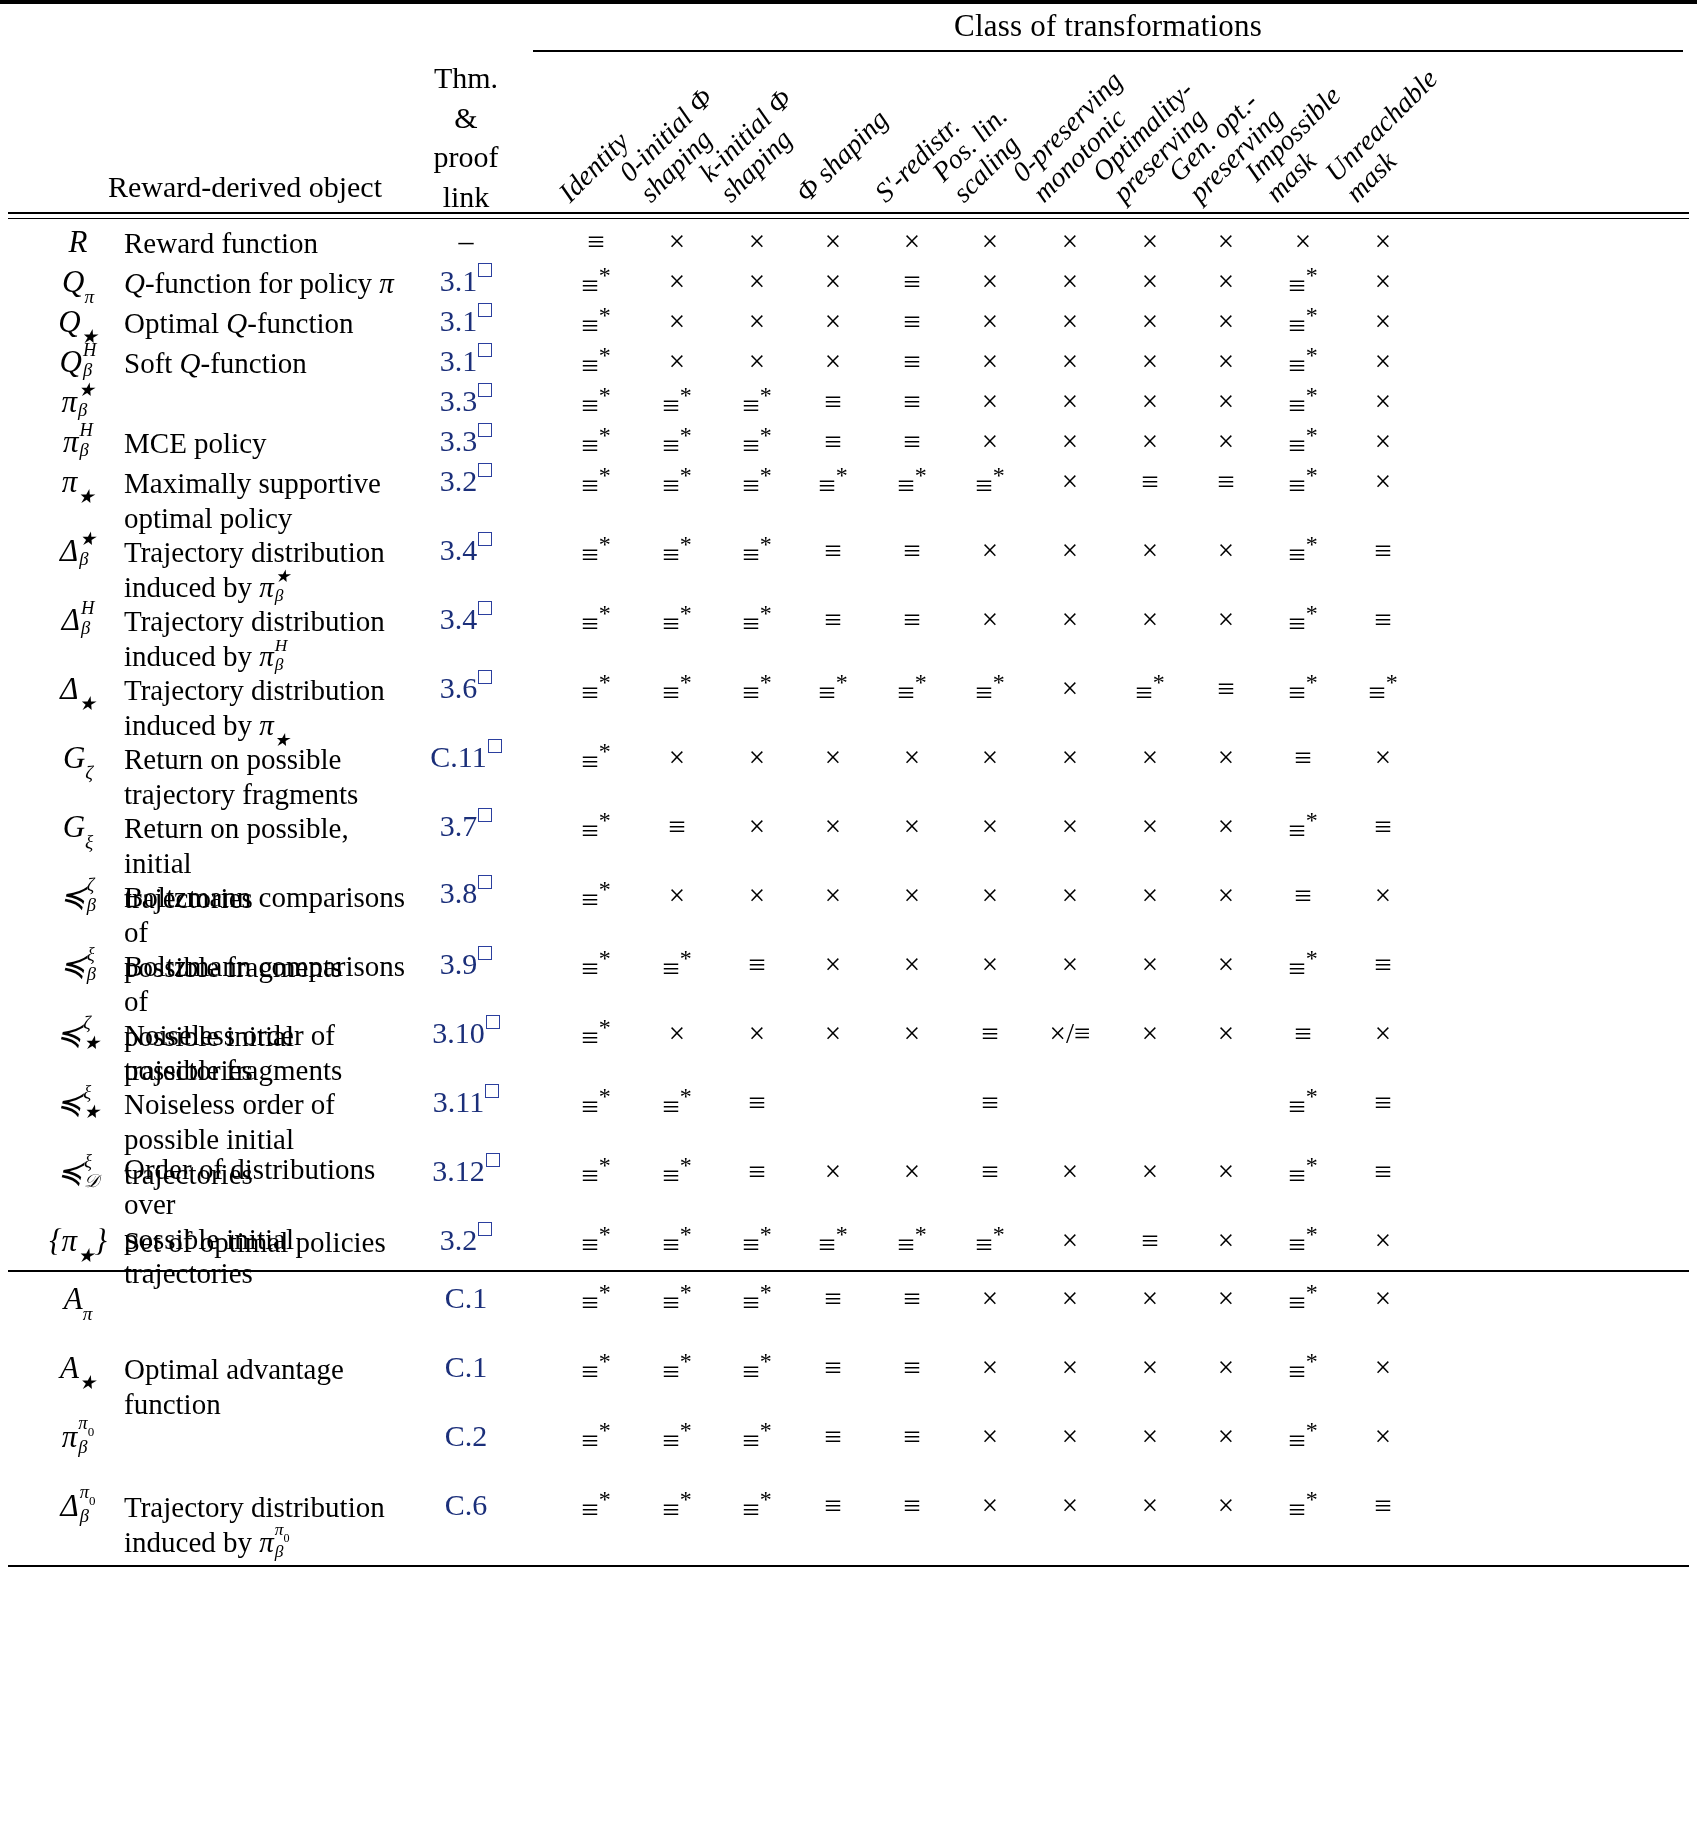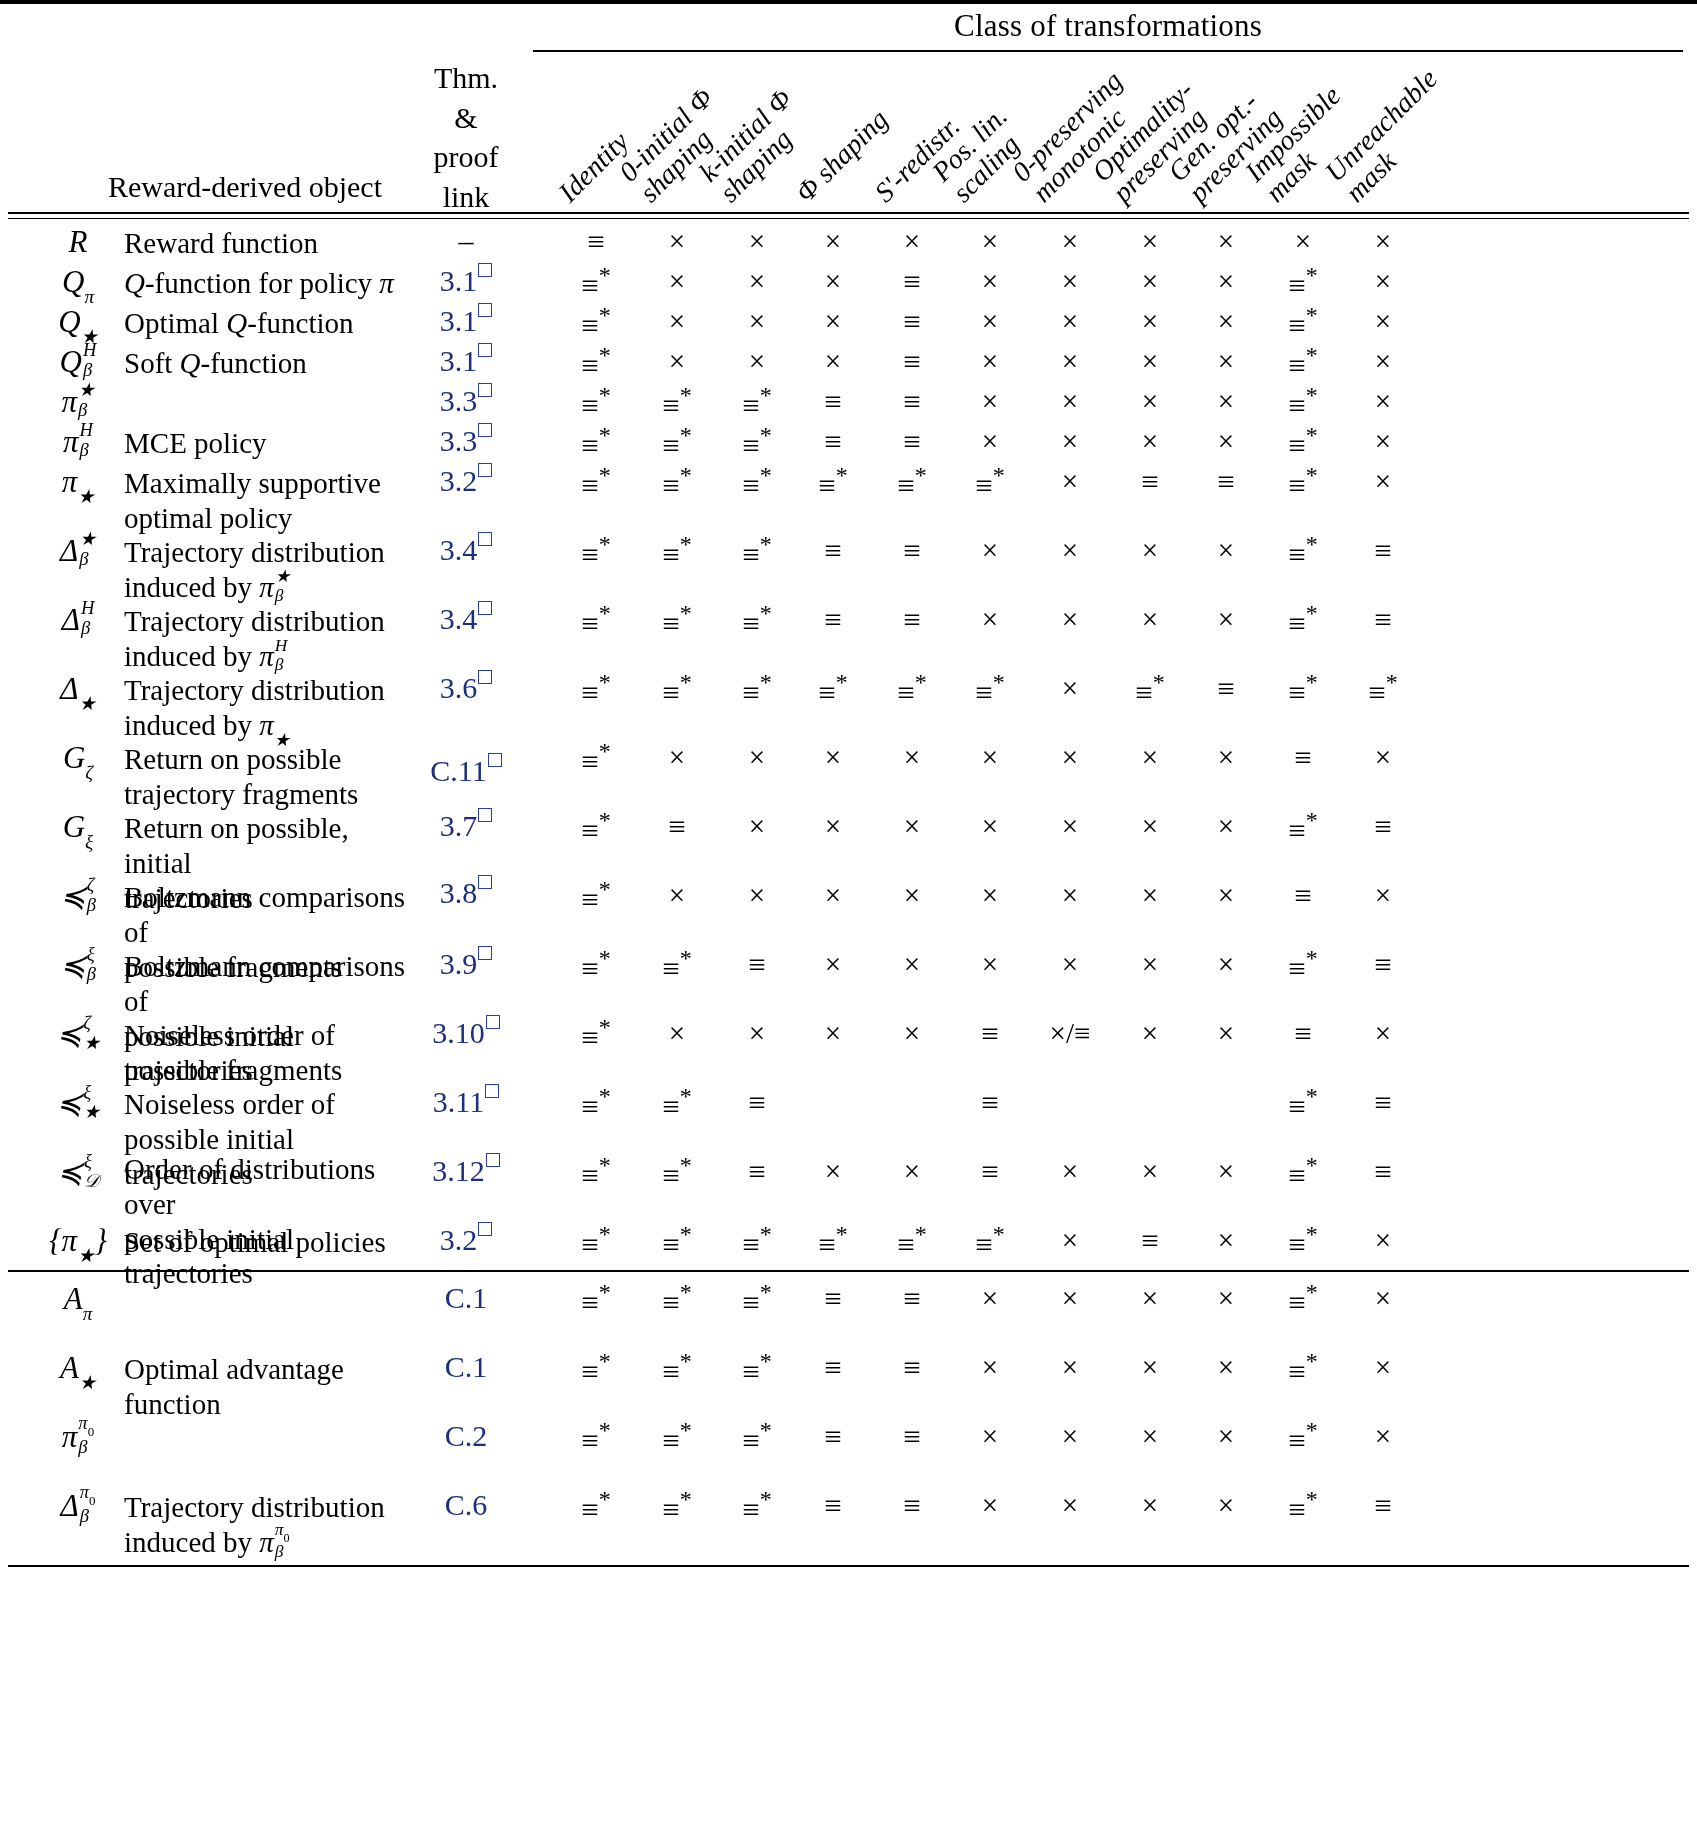--- a/index.html
+++ b/index.html
@@ -405,21 +405,21 @@
           <div class="cell" style="left: 489px; top: 2px;"><span class="xm">×</span></div>
           <div class="cell" style="left: 569px; top: 2px;"><span class="eq">≡</span><span class="ast">*</span></div>
           <div class="cell" style="left: 645px; top: 2px;"><span class="eq">≡</span></div>
           <div class="cell" style="left: 722px; top: 2px;"><span class="eq">≡</span><span class="ast">*</span></div>
           <div class="cell" style="left: 802px; top: 2px;"><span class="eq">≡</span><span class="ast">*</span></div>
         </div>
       </div>
       <div class="row" style="height: 69px; top: 516px; position: absolute;">
         <div class="c-sym" style="top: 2px;">G<span class="sub">ζ</span></div>
         <div class="c-desc" style="top: 4px;">Return on possible<br>trajectory fragments</div>
-        <div class="c-thm" style="top: 16px;">C.11<span class="sq"></span></div>
+        <div class="c-thm" style="top: 2px;">C.11<span class="sq"></span></div>
         <div class="cells">
           <div class="cell" style="left: 15px; top: 2px;"><span class="eq">≡</span><span class="ast">*</span></div>
           <div class="cell" style="left: 96px; top: 2px;"><span class="xm">×</span></div>
           <div class="cell" style="left: 176px; top: 2px;"><span class="xm">×</span></div>
           <div class="cell" style="left: 252px; top: 2px;"><span class="xm">×</span></div>
           <div class="cell" style="left: 331px; top: 2px;"><span class="xm">×</span></div>
           <div class="cell" style="left: 409px; top: 2px;"><span class="xm">×</span></div>
           <div class="cell" style="left: 489px; top: 2px;"><span class="xm">×</span></div>
           <div class="cell" style="left: 569px; top: 2px;"><span class="xm">×</span></div>
           <div class="cell" style="left: 645px; top: 2px;"><span class="xm">×</span></div>

